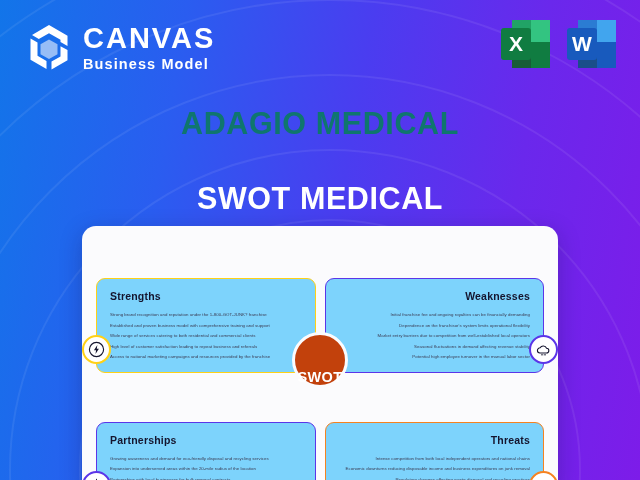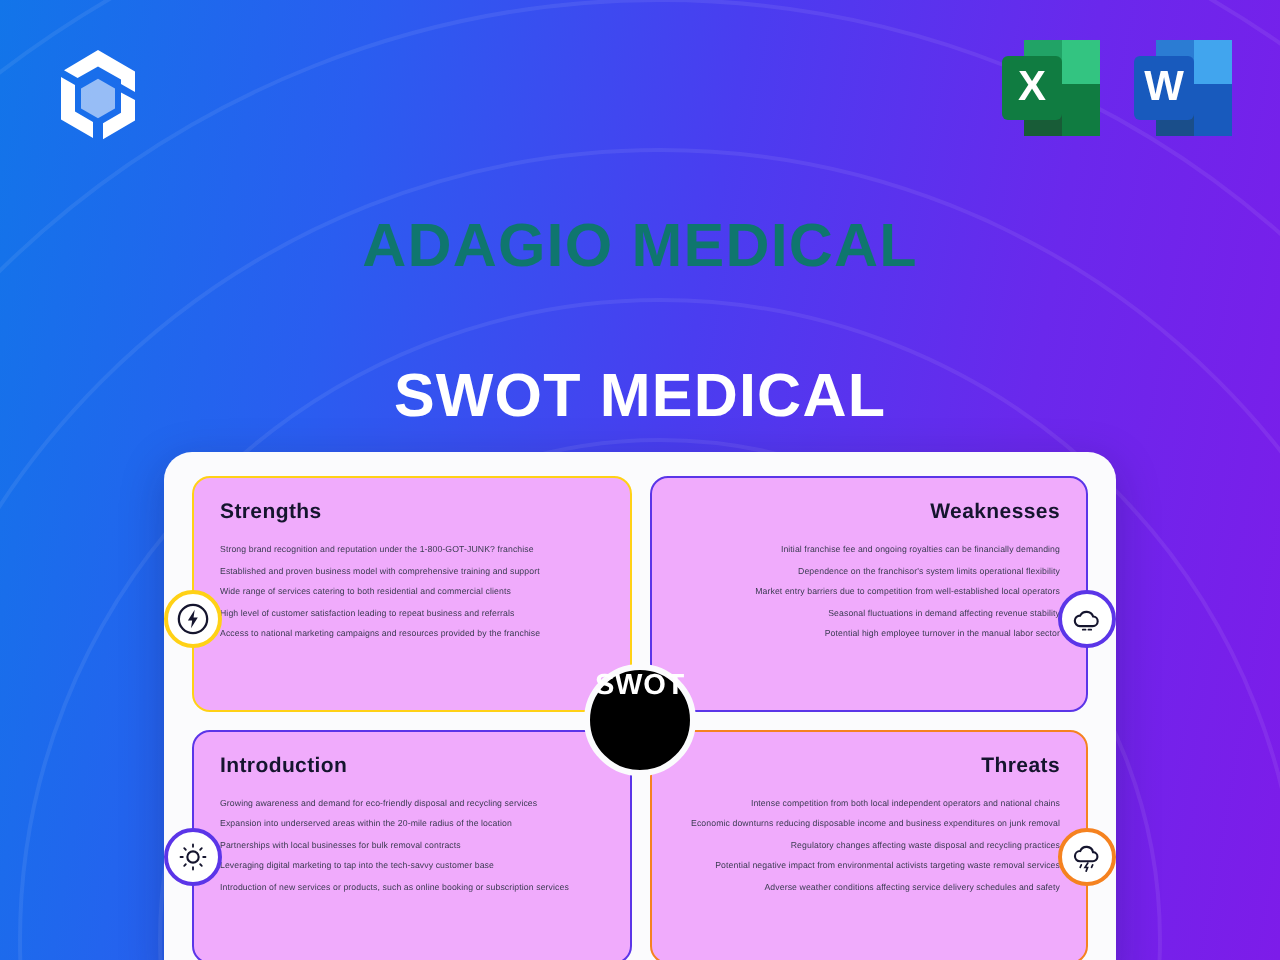--- a/index.html
+++ b/index.html
@@ -21,38 +21,38 @@
   .oi .tile{ position:absolute; left:1px; top:10px; width:30px; height:32px; border-radius:3px;
              display:flex; align-items:center; justify-content:center;
              color:#fff; font-size:21px; font-weight:bold; }
   .titles { position:absolute; top:106px; left:0; right:0; text-align:center; }
   .t1 { color:#0f766e; font-size:30.5px; font-weight:bold; letter-spacing:0.6px; }
   .t2 { color:#fff; font-size:30.5px; font-weight:bold; letter-spacing:0.6px; margin-top:40px; }
   .panel { position:absolute; left:82px; top:226px; width:476px; height:268px;
            background:#fbfbfd; border-radius:14px; box-shadow:0 6px 22px rgba(20,20,70,.26); }
   .grid { position:absolute; inset:12px 14px; display:grid;
           grid-template-columns:1fr 1fr; grid-template-rows:1fr 1fr; gap:9px; }
-  .quad { background:#f0abfc; border:1.6px solid #ccc; border-radius:9px; padding:11px 13px 8px; position:relative; }
+  .quad { background:#7dd3fc; border:1.6px solid #ccc; border-radius:9px; padding:11px 13px 8px; position:relative;margin-top:40px; }
   .q-s { border-color:#ffd116; }
   .q-w { border-color:#5b35e8; }
   .q-o { border-color:#5b35e8; }
   .q-t { border-color:#f58220; }
   .q-title { font-size:10.5px; font-weight:bold; color:#15152e; margin-bottom:9px; letter-spacing:.2px; }
   .q-right { text-align:right; }
   ul { list-style:none; }
   li { font-size:4.35px; color:#3b3b52; line-height:1.65; margin-bottom:3.4px; letter-spacing:.05px; }
   .badge { position:absolute; width:29px; height:29px; border-radius:50%;
            background:#fff; border:2.4px solid #ccc; display:flex; align-items:center; justify-content:center; }
   .b-s { border-color:#ffd116; left:-15px; top:56px; }
   .b-w { border-color:#5b35e8; right:-15px; top:56px; }
   .b-o { border-color:#5b35e8; left:-15px; top:48px; }
   .b-t { border-color:#f58220; right:-15px; top:48px; }
   .swot-badge { position:absolute; left:50%; top:50%; transform:translate(-50%,-50%);
-                width:56px; height:56px; border-radius:50%; background:#000000;
-                display:flex; align-items:flex-start; justify-content:center; z-index:5;
+                width:56px; height:56px; border-radius:50%; background:#c2410c;
+                display:flex; align-items:flex-end; justify-content:center; z-index:5;
                 border:3px solid #fbfbfd; }
   .swot-badge span { color:#fff; font-size:14.5px; font-weight:bold; letter-spacing:.4px; }
 </style>
 </head>
 <body>
 
 <svg class="arcs" viewBox="0 0 640 480" preserveAspectRatio="none">
   <g fill="none" stroke="#ffffff" stroke-opacity="0.075" stroke-width="2">
     <circle cx="330" cy="470" r="180"></circle>
       <circle cx="330" cy="470" r="250"></circle>
@@ -64,20 +64,24 @@
 </svg>
 
 <div class="hdr">
   <svg class="logo-mark" viewBox="0 0 46 52">
     <path fill="#fff" d="M23 1 L44 13 L44 39 L23 51 L2 39 L2 13 Z" opacity="0.0"></path>
     <path fill="#fff" d="M23 3 L41.5 13.7 L41.5 24 L34.5 20 L34.5 17.8 L23 11.2 L12.8 17 L6 13.1 Z"></path>
     <path fill="#fff" d="M4.5 16.5 L11.5 20.5 L11.5 33.8 L20.5 39 L20.5 47 L4.5 37.7 Z"></path>
     <path fill="#fff" d="M41.5 28 L41.5 38.3 L25.5 47.6 L25.5 39.6 L34.5 34.4 L34.5 24.2 Z"></path>
     <path fill="#fff" d="M14.5 22.3 L23 17.4 L31.5 22.3 L31.5 32.2 L23 37.1 L14.5 32.2 Z" opacity="0.55"></path>
   </svg>
+  <div class="logo-text">
+    <div class="logo-main">CANVAS</div>
+    <div class="logo-sub">Business Model</div>
+  </div>
 </div>
 
 <div class="office">
   <div class="oi">
     <svg class="bg" viewBox="0 0 52 52">
         <rect x="12" y="2" width="38" height="22" fill="#21a366"></rect>
         <rect x="12" y="24" width="38" height="26" fill="#185c37"></rect>
         <rect x="31" y="2" width="19" height="22" fill="#33c481"></rect>
         <rect x="31" y="24" width="19" height="26" fill="#107c41"></rect>
       </svg>
@@ -130,21 +134,21 @@
       </ul>
       <div class="badge b-w">
         <svg width="17" height="17" viewBox="0 0 24 24" fill="none" stroke="#15152e" stroke-width="1.5" stroke-linecap="round">
             <path d="M7 17h9a3.4 3.4 0 0 0 .3-6.8A5 5 0 0 0 7.2 9.6 3.7 3.7 0 0 0 7 17z"></path>
             <path d="M9 19.5h2M13 19.5h2" stroke-width="1.2"></path>
           </svg>
       </div>
     </div>
 
     <div class="quad q-o">
-      <div class="q-title">Introduction</div>
+      <div class="q-title">Partnerships</div>
       <ul>
         <li>Growing awareness and demand for eco-friendly disposal and recycling services</li>
         <li>Expansion into underserved areas within the 20-mile radius of the location</li>
         <li>Partnerships with local businesses for bulk removal contracts</li>
         <li>Leveraging digital marketing to tap into the tech-savvy customer base</li>
         <li>Introduction of new services or products, such as online booking or subscription services</li>
       </ul>
       <div class="badge b-o">
         <svg width="17" height="17" viewBox="0 0 24 24" stroke="#15152e" fill="none" stroke-width="1.5" stroke-linecap="round">
             <circle cx="12" cy="12" r="4"></circle>

